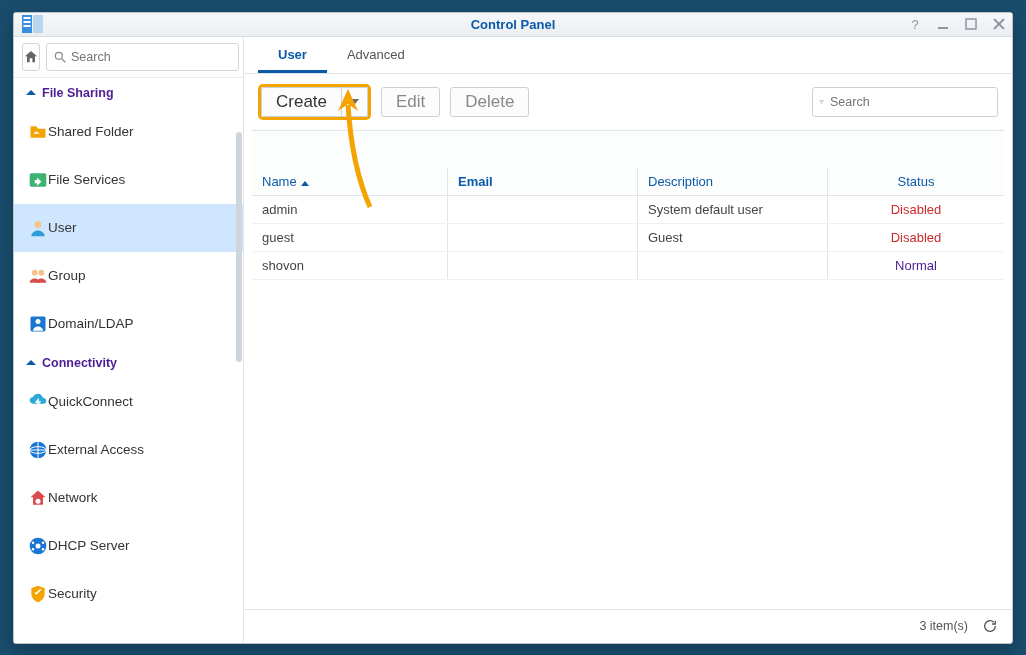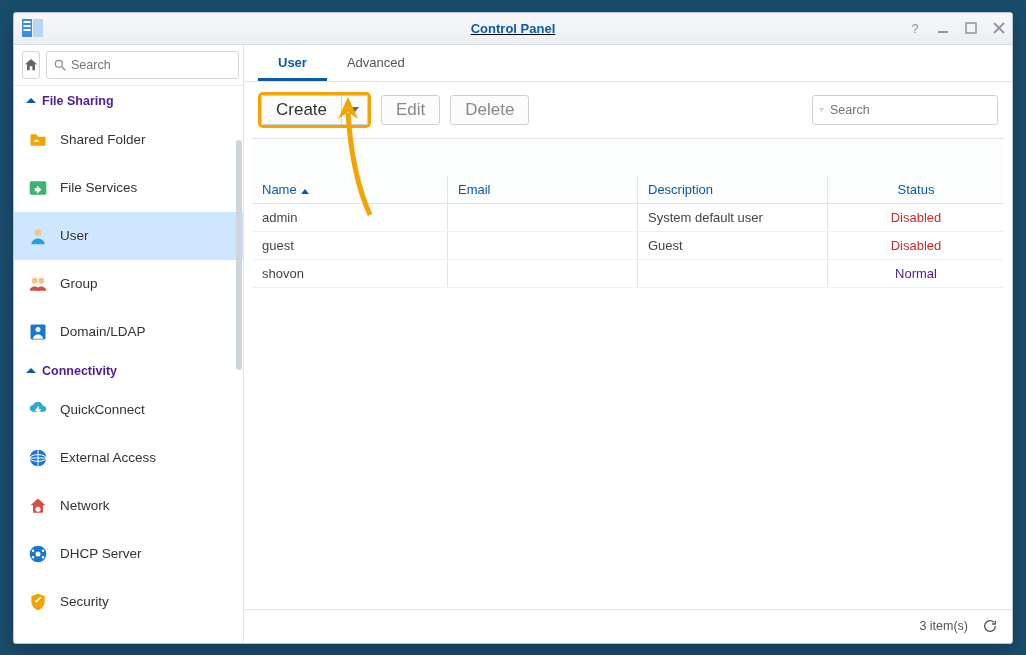--- a/index.html
+++ b/index.html
@@ -18,28 +18,27 @@
       height: 632px;
       background: #fff;
       border: 1px solid #b8c4ce;
       border-radius: 3px;
       box-shadow: 0 6px 20px rgba(0,0,0,0.25);
       display: flex;
       flex-direction: column;
       position: relative;
     }
     .titlebar {
-      height: 32px;
+      height: 24px;
       background: linear-gradient(#f5f7f9, #eceff2);
       border-bottom: 1px solid #d5dde3;
       display: flex;
       align-items: center;
       justify-content: center;
       position: relative;
-      text-decoration: underline;
     }
     .titlebar-icon {
       position: absolute;
       left: 8px;
       display: flex;
       align-items: center;
     }
     .title-text {
       color: #0a5aa8;
       font-weight: bold;
@@ -108,21 +107,20 @@
     .chev-up {
       width: 0; height: 0;
       border-left: 5px solid transparent;
       border-right: 5px solid transparent;
       border-bottom: 5px solid #0a5aa8;
     }
     .sidebar-item {
       height: 48px;
       display: flex;
       align-items: center;
-      gap: 12px;
       padding: 0 14px;
       font-size: 13.5px;
       color: #333;
       cursor: pointer;
     }
     .sidebar-item.active { background: #cfe6ff; }
     .sidebar-icon {
       width: 20px; height: 20px;
       display: flex; align-items: center; justify-content: center;
     }
@@ -213,21 +211,21 @@
     .th.sorted::after {
       content: '';
       display: inline-block;
       margin-left: 4px;
       width: 0; height: 0;
       border-left: 4px solid transparent;
       border-right: 4px solid transparent;
       border-bottom: 5px solid #0a5aa8;
     }
     .c-name { width: 196px; }
-    .c-email { width: 190px; }
+    .c-email { width: 190px; font-weight: bold; }
     .c-desc { width: 190px; }
     .c-status { flex: 1; text-align: center; border-right: none; }
     .trow { display: flex; border-bottom: 1px solid #eef1f3; }
     .td { color: #444; }
     .status-disabled { color: #cc2a2a; }
     .status-normal { color: #4c1d95; }
     .footer {
       border-top: 1px solid #e0e5ea;
       height: 34px;
       display: flex;

